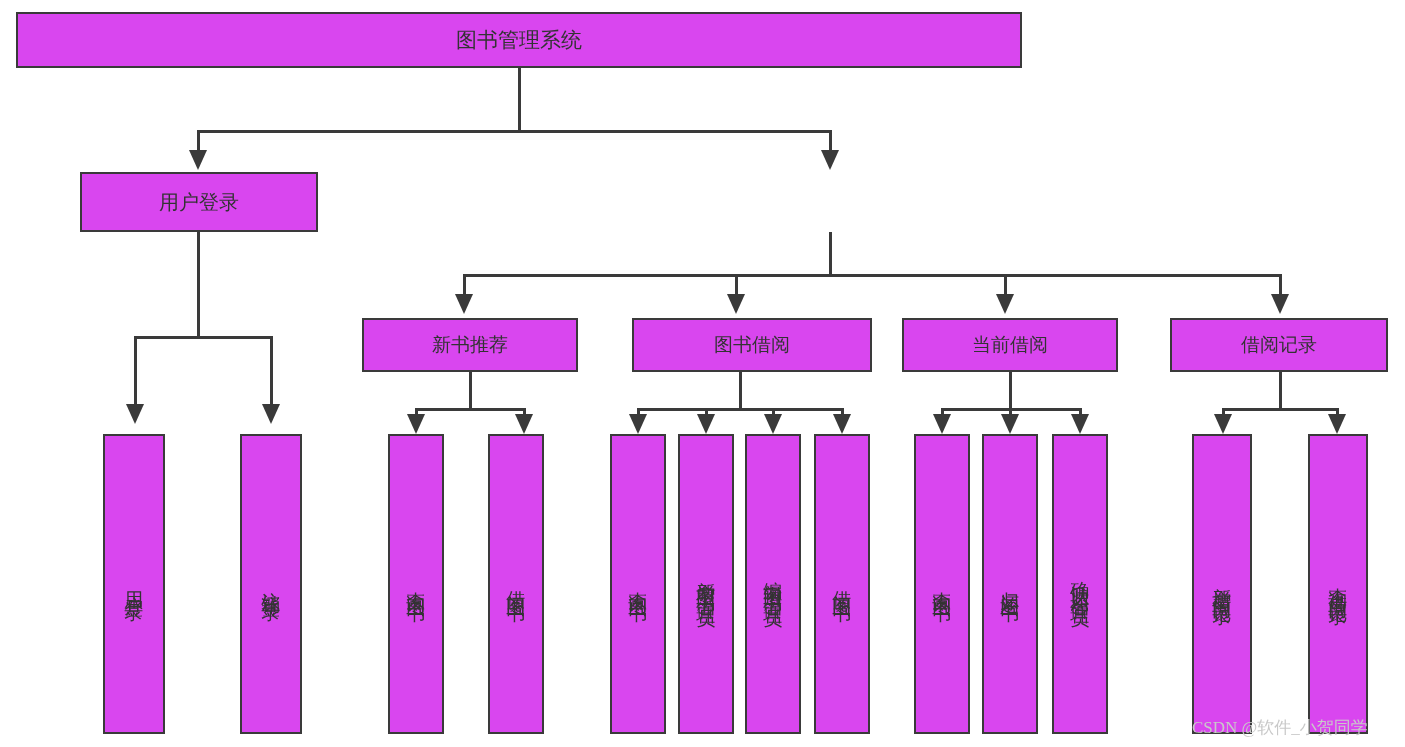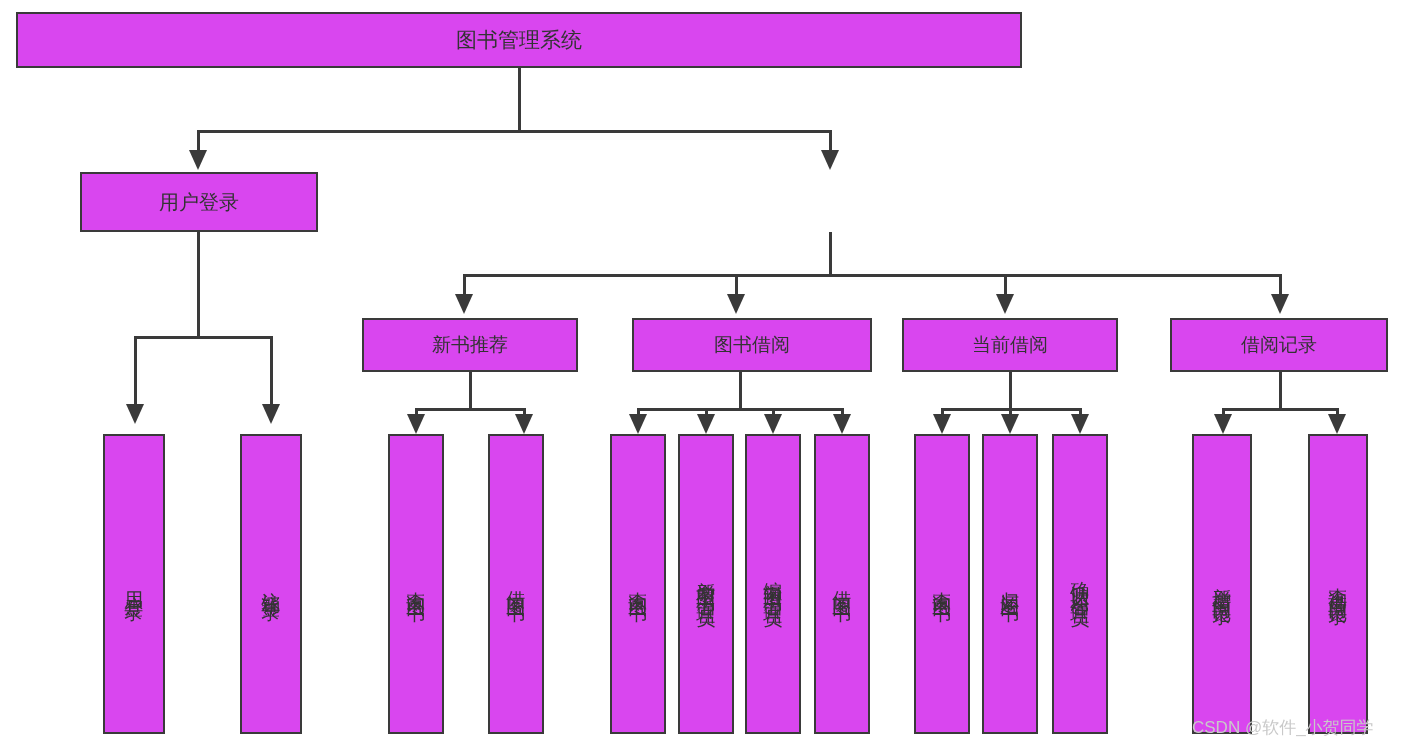--- a/index.html
+++ b/index.html
@@ -71,21 +71,21 @@
     border-left: 9px solid transparent;
     border-right: 9px solid transparent;
     border-top: 20px solid #3a3a3a;
   }
   
   #watermark {
     position: absolute;
     font-size: 17px;
     color: #c9c9c9;
     white-space: nowrap;
-    font-family: Liberation Sans, sans-serif;
+    font-family: Liberation Serif, serif;
   }
 </style>
 </head>
 <body>
 
 <div id="diagram-root">
 
   <div class="node root" style="left:16px; top:12px; width:1006px; height:56px;">
     <span>图书管理系统</span>
   </div>

